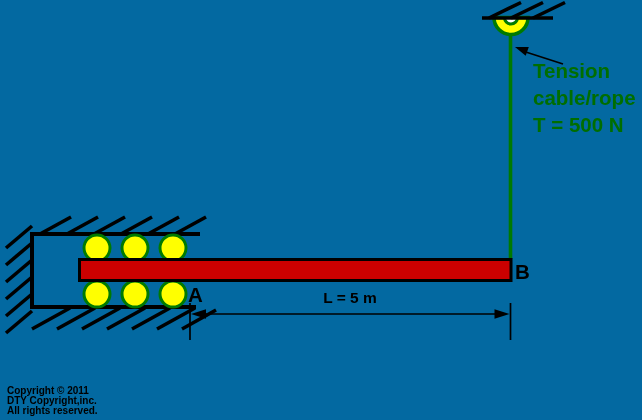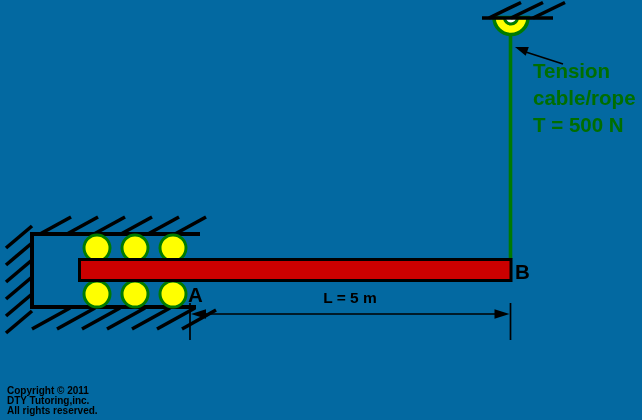--- a/index.html
+++ b/index.html
@@ -175,17 +175,17 @@
       <line x1="510.5" y1="303" x2="510.5" y2="340" class="thin-line"></line>
       <line x1="198" y1="314" x2="503" y2="314" class="thin-line"></line>
       <polygon points="191,314 206,309.2 206,318.8" class="arrowhead"></polygon>
       <polygon points="509.5,314 494.5,309.2 494.5,318.8" class="arrowhead"></polygon>
       <text x="350" y="303" class="dim-label">L = 5 m</text>
     </g>
   </svg>
 
   <div class="copyright">
     <div>Copyright © 2011</div>
-    <div>DTY Tutoring,inc.</div>
+    <div>DTY Copyright,inc.</div>
     <div>All rights reserved.</div>
   </div>
 
 </div>
 
 </body></html>

